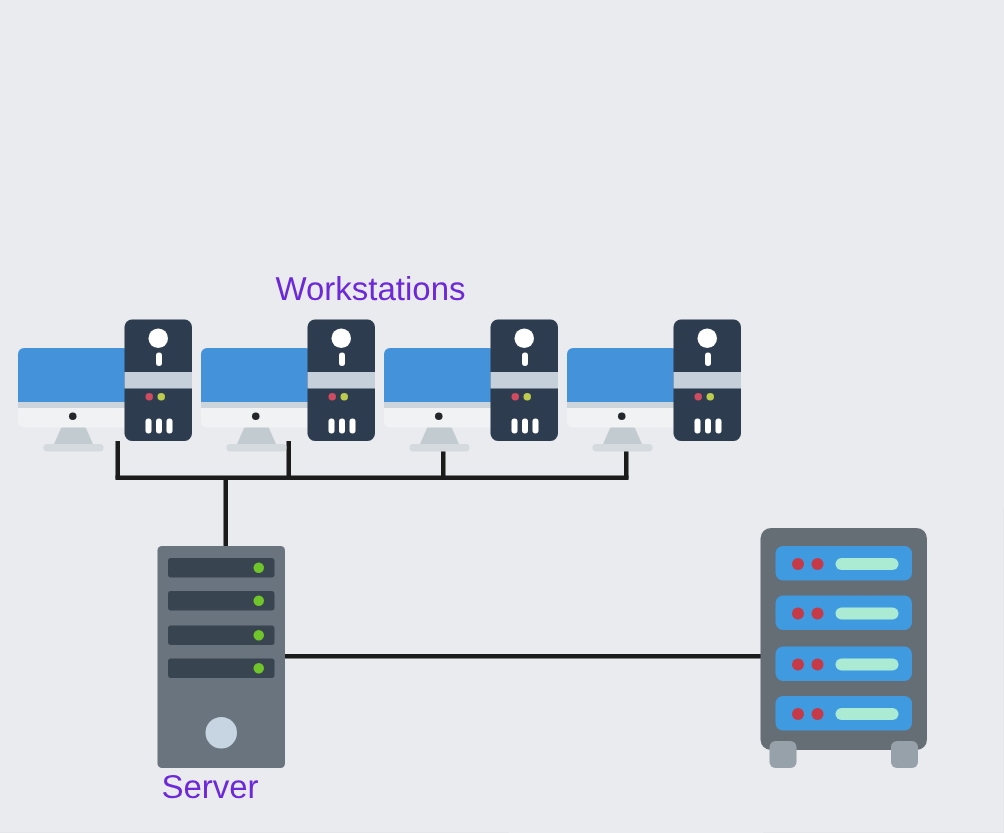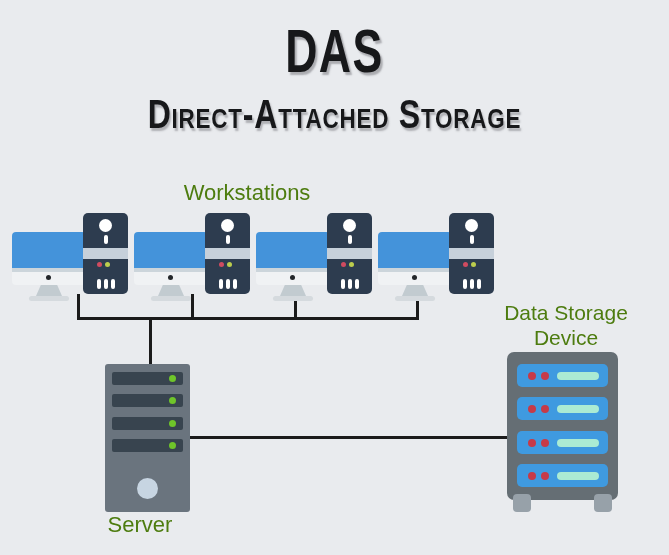--- a/index.html
+++ b/index.html
@@ -14,21 +14,21 @@
     font-size:62px;font-weight:900;line-height:1.0;color:#17181a;
     letter-spacing:2px;transform:scaleX(0.72);transform-origin:50% 50%;
     text-shadow:3px 3px 2px rgba(120,120,126,0.55);
   }
   .title-sub{
     margin-top:12px;font-size:40px;font-weight:900;line-height:1.0;color:#17181a;
     font-variant:small-caps;letter-spacing:1px;transform:scaleX(0.80);
     transform-origin:50% 50%;text-shadow:2px 3px 2px rgba(120,120,126,0.5);
   }
   
-  .lbl{position:absolute;color:#4d7c0f;font-size:22px;text-align:center;line-height:25px;}
+  .lbl{position:absolute;color:#6d28d9;font-size:22px;text-align:center;line-height:25px;}
   .lbl-workstations{left:147px;top:180px;width:200px;}
   .lbl-server{left:65px;top:512px;width:150px;}
   .lbl-storage{left:485px;top:300px;width:162px;font-size:21px;}
   
   .line{position:absolute;background:#1b1b1b;z-index:0;}
   .drop{width:2.5px;height:25px;top:294px;}
   .bus{left:77px;top:317px;width:342px;height:2.5px;}
   .feed{left:149px;top:318px;width:2.5px;height:48px;}
   .link{left:188px;top:436px;width:321px;height:2.5px;}
   
@@ -66,31 +66,23 @@
   .b1{top:12px}.b2{top:45px}.b3{top:79px}.b4{top:112px}
   .bdot{position:absolute;top:8px;width:8px;height:8px;border-radius:50%;background:#c63a48;}
   .bd1{left:11px}.bd2{left:24px}
   .bpill{position:absolute;left:40px;top:8px;width:42px;height:8px;border-radius:4px;background:#abebd3;}
 </style>
 </head>
 <body>
 
 <div class="canvas">
 
-  <div class="title-wrap">
-    <div class="title-main">DAS</div>
-    <div class="title-sub">Direct-Attached Storage</div>
-  </div>
 
   <div class="lbl lbl-workstations">Workstations</div>
   <div class="lbl lbl-server">Server</div>
-  <div class="lbl lbl-storage">
-    <span>Data Storage</span><br>
-    <span>Device</span>
-  </div>
 
   <div class="line drop" style="left:77px"></div>
   <div class="line drop" style="left:191px"></div>
   <div class="line drop" style="left:294px"></div>
   <div class="line drop" style="left:416px"></div>
   <div class="line bus"></div>
   <div class="line feed"></div>
   <div class="line link"></div>
 
   <div class="ws" style="left:12px">

